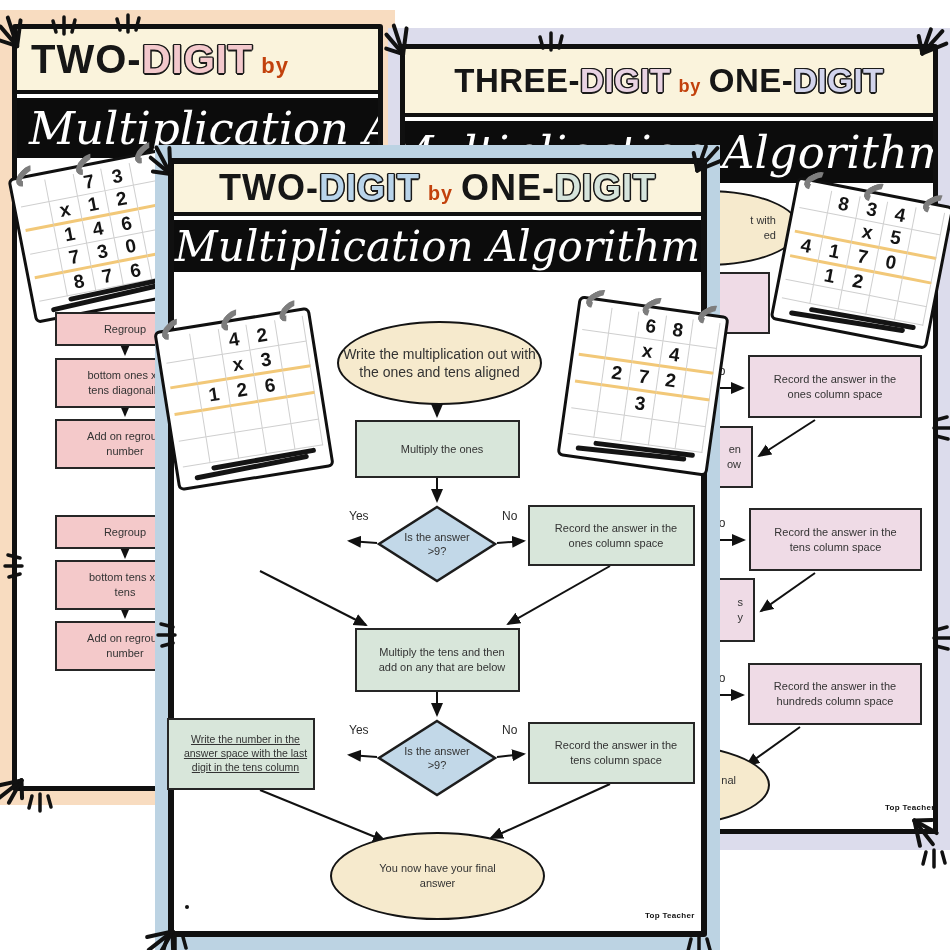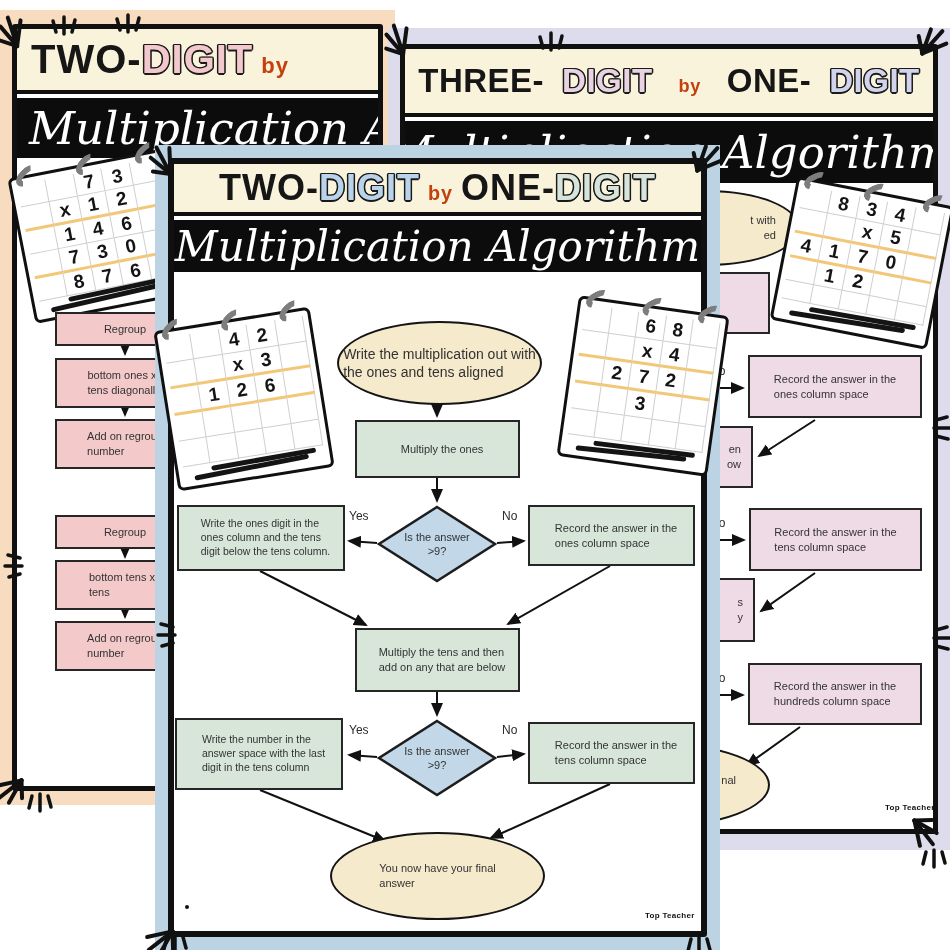--- a/index.html
+++ b/index.html
@@ -9,21 +9,21 @@
   .poster{position:absolute;}
   .frame{position:absolute;background:#ffffff;border:5px solid #101010;border-radius:3px;}
   .band-cream{position:absolute;background:#faf3dc;border-bottom:4px solid #101010;display:flex;align-items:center;overflow:hidden;}
   .band-black{position:absolute;background:#0c0c0c;display:flex;align-items:center;overflow:hidden;}
   .title{font-weight:bold;color:#161616;white-space:nowrap;display:flex;align-items:baseline;letter-spacing:1px;}
   .seg-dark{color:#161616;}
   .seg-a1{color:var(--a1);text-shadow:-1.5px 0 #1a1a1a,1.5px 0 #1a1a1a,0 -1.5px #1a1a1a,0 1.5px #1a1a1a,-1px -1px #1a1a1a,1px 1px #1a1a1a,-1px 1px #1a1a1a,1px -1px #1a1a1a;}
   .seg-a2{color:var(--a2);text-shadow:-1.5px 0 #1a1a1a,1.5px 0 #1a1a1a,0 -1.5px #1a1a1a,0 1.5px #1a1a1a,-1px -1px #1a1a1a,1px 1px #1a1a1a,-1px 1px #1a1a1a,1px -1px #1a1a1a;}
   .seg-by{font-size:0.55em;font-weight:600;margin:0 8px;color:#c2410c;}
   .script{font-family:"DejaVu Serif",serif;font-style:italic;color:#ffffff;white-space:nowrap;}
-  .node{position:absolute;display:flex;align-items:center;justify-content:center;
+  .node{position:absolute;display:flex;align-items:center;justify-content:center;text-align:center;
         font-size:11px;line-height:1.32;color:#333;white-space:pre-line;padding:3px;}
   .rect{border:2px solid #262626;}
   .green{background:#d8e6da;padding-left:12px;}
   .pinkL{background:#f4c9ca;}
   .pinkR{background:#efdbe6;}
   .oval{background:#f6eacd;border:2px solid #141414;border-radius:50%;}
   .frag{justify-content:flex-end;text-align:right;padding-right:10px;}
   .lbl{position:absolute;font-size:12px;color:#2b2b2b;}
   .arrows{position:absolute;left:0;top:0;pointer-events:none;}
   .diamond{position:absolute;}
@@ -163,21 +163,21 @@
         <line x1="8" y1="2" x2="5" y2="14"></line>
         <line x1="16" y1="0" x2="16" y2="17"></line>
         <line x1="24" y1="2" x2="27" y2="13"></line>
       </g>
     </svg>
   </section>
 
 <section class="poster" id="poster-3x1" style="left: 388px; top: 28px; width: 562px; height: 822px; z-index: 2; background: rgb(220, 220, 236); --a1: #e9d3e3; --a2: #d2d4ec;">
   <div class="frame" style="left:12px;top:16px;width:538px;height:790px;"></div>
   <div class="band-cream" style="left:17px;top:21px;width:528px;height:68px;justify-content:center;">
-    <div class="title" style="font-size:33px;letter-spacing:0.5px;gap:18px;">
+    <div class="title" style="font-size:33px;letter-spacing:0.5px;">
         <span class="seg-dark">THREE-</span>
         <span class="seg-a1">DIGIT</span>
         <span class="seg-by">by</span>
         <span class="seg-dark">ONE-</span>
         <span class="seg-a2">DIGIT</span>
       </div>
   </div>
   <div class="band-black" style="left:17px;top:93px;width:528px;height:62px;justify-content:center;">
     <div class="script" style="font-size:45px;">Multiplication Algorithm</div>
   </div>
@@ -435,39 +435,36 @@
 
   <div class="diamond" style="left:222px;top:360px;width:120px;height:78px;">
     <svg width="120" height="78" viewBox="0 0 120 78">
         <polygon points="60,2 118,39 60,76 2,39" fill="#c2d8e8" stroke="#1d1d1d" stroke-width="2.5"></polygon>
       </svg>
     <div class="dtext">Is the answer
 &gt;9?</div>
   </div>
   <div class="lbl" style="left:194px;top:364px;">Yes</div>
   <div class="lbl" style="left:347px;top:364px;">No</div>
-  <div class="node rect green" style="left:22px;top:360px;width:168px;height:66px;font-size:10.5px;">Write the ones digit in the
-ones column and the tens
-digit below the tens column.</div>
   <div class="node rect green" style="left:373px;top:360px;width:167px;height:61px;">Record the answer in the
 ones column space</div>
 
   <div class="node rect green" style="left:200px;top:483px;width:165px;height:64px;">Multiply the tens and then
 add on any that are below</div>
 
   <div class="diamond" style="left:222px;top:574px;width:120px;height:78px;">
     <svg width="120" height="78" viewBox="0 0 120 78">
         <polygon points="60,2 118,39 60,76 2,39" fill="#c2d8e8" stroke="#1d1d1d" stroke-width="2.5"></polygon>
       </svg>
     <div class="dtext">Is the answer
 &gt;9?</div>
   </div>
   <div class="lbl" style="left:194px;top:578px;">Yes</div>
   <div class="lbl" style="left:347px;top:578px;">No</div>
-  <div class="node rect green" style="left:20px;top:573px;width:168px;height:72px;font-size:10.5px;">Write the number in the
+  <div class="node rect green" style="left:12px;top:573px;width:148px;height:72px;font-size:10.5px;text-decoration:underline;">Write the number in the
 answer space with the last
 digit in the tens column</div>
   <div class="node rect green" style="left:373px;top:577px;width:167px;height:62px;">Record the answer in the
 tens column space</div>
 
   <div class="node oval" style="left:175px;top:687px;width:215px;height:88px;">You now have your final
 answer</div>
 
   <div class="dot" style="left:30px;top:760px;"></div>
   <div class="brand" style="left:490px;top:766px;">Top Teacher</div>

